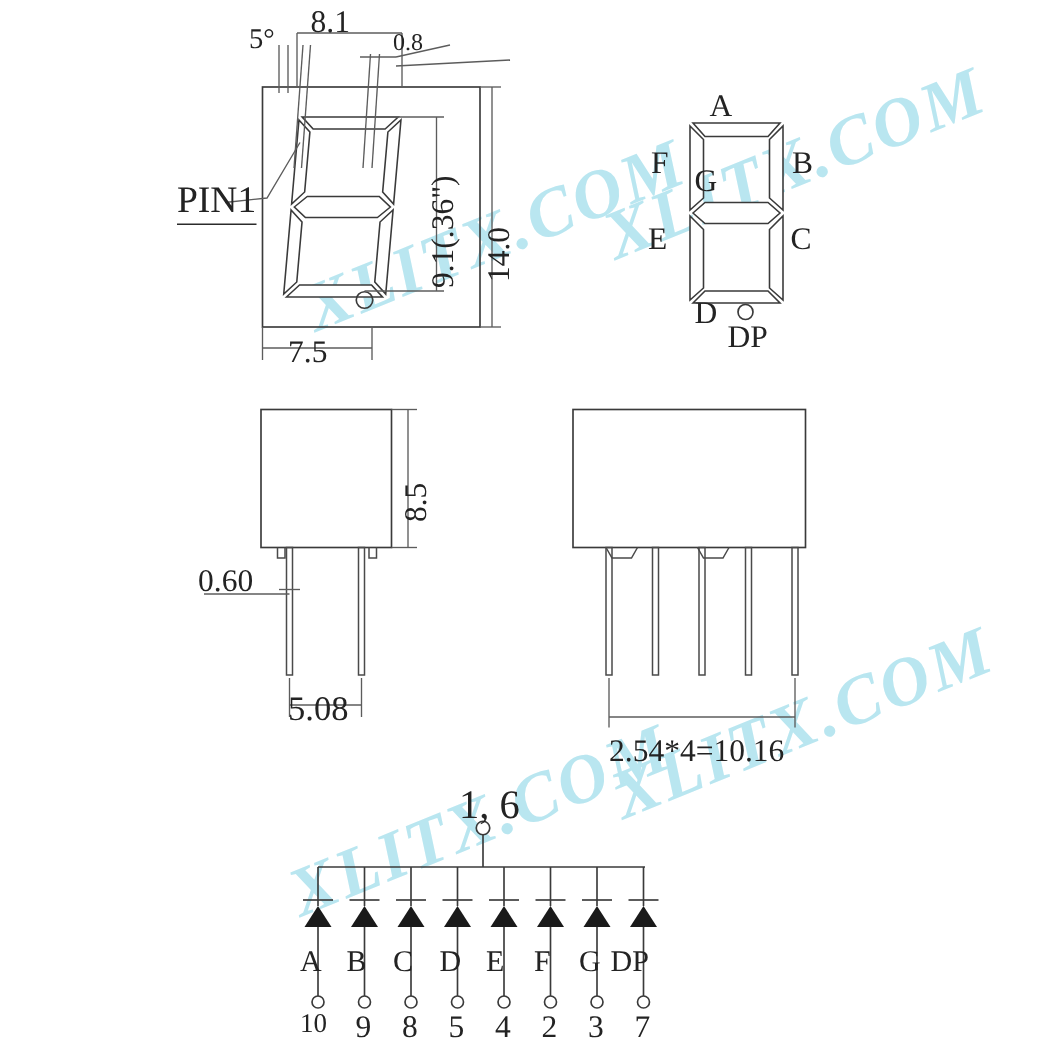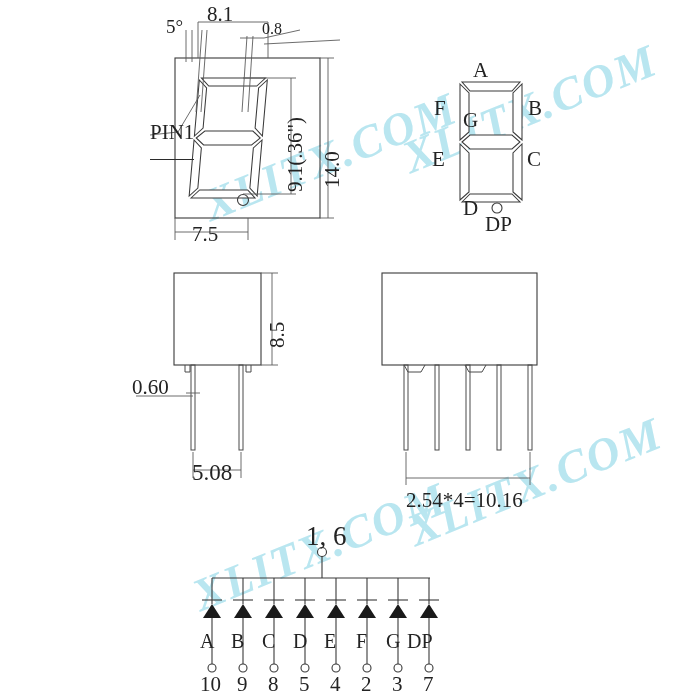--- a/index.html
+++ b/index.html
@@ -78,21 +78,21 @@
 
     <line class="thin" x1="320" y1="58" x2="334" y2="58"></line>
     <line class="thin" x1="320" y1="218" x2="334" y2="218"></line>
     <line class="thin" x1="328" y1="58" x2="328" y2="218"></line>
 
     <line class="thin" x1="175" y1="218" x2="175" y2="240"></line>
     <line class="thin" x1="248" y1="218" x2="248" y2="240"></line>
     <line class="thin" x1="175" y1="232" x2="248" y2="232"></line>
   </svg>
 
-  <div class="lbl" style="left:118px;top:120px;font-size:21px;border-bottom:1.2px solid #2b2b2b;padding-bottom:14px;margin-left:32px;">PIN1</div>
+  <div class="lbl" style="left:118px;top:120px;font-size:25px;border-bottom:1.2px solid #2b2b2b;padding-bottom:1px;">PIN1</div>
 
   <div class="lbl" style="left:166px;top:16px;font-size:19px;">5°</div>
 
   <div class="lbl" style="left:207px;top:2px;font-size:21px;">8.1</div>
 
   <div class="lbl" style="left:262px;top:20px;font-size:16px;">0.8</div>
 
   <div class="vlbl" style="left:283px;top:192px;font-size:21px;">9.1(.36")</div>
 
   <div class="vlbl" style="left:320px;top:188px;font-size:21px;">14.0</div>
@@ -240,21 +240,21 @@
 
   <div class="lbl" style="left:200px;top:630px;font-size:20px;">A</div>
   <div class="lbl" style="left:231px;top:630px;font-size:20px;">B</div>
   <div class="lbl" style="left:262px;top:630px;font-size:20px;">C</div>
   <div class="lbl" style="left:293px;top:630px;font-size:20px;">D</div>
   <div class="lbl" style="left:324px;top:630px;font-size:20px;">E</div>
   <div class="lbl" style="left:356px;top:630px;font-size:20px;">F</div>
   <div class="lbl" style="left:386px;top:630px;font-size:20px;">G</div>
   <div class="lbl" style="left:407px;top:630px;font-size:20px;">DP</div>
 
-  <div class="lbl" style="left:200px;top:672px;font-size:21px;">10</div>
+  <div class="lbl" style="left:200px;top:672px;font-size:18px;">10</div>
   <div class="lbl" style="left:237px;top:672px;font-size:21px;">9</div>
   <div class="lbl" style="left:268px;top:672px;font-size:21px;">8</div>
   <div class="lbl" style="left:299px;top:672px;font-size:21px;">5</div>
   <div class="lbl" style="left:330px;top:672px;font-size:21px;">4</div>
   <div class="lbl" style="left:361px;top:672px;font-size:21px;">2</div>
   <div class="lbl" style="left:392px;top:672px;font-size:21px;">3</div>
   <div class="lbl" style="left:423px;top:672px;font-size:21px;">7</div>
 
 </div>
 

